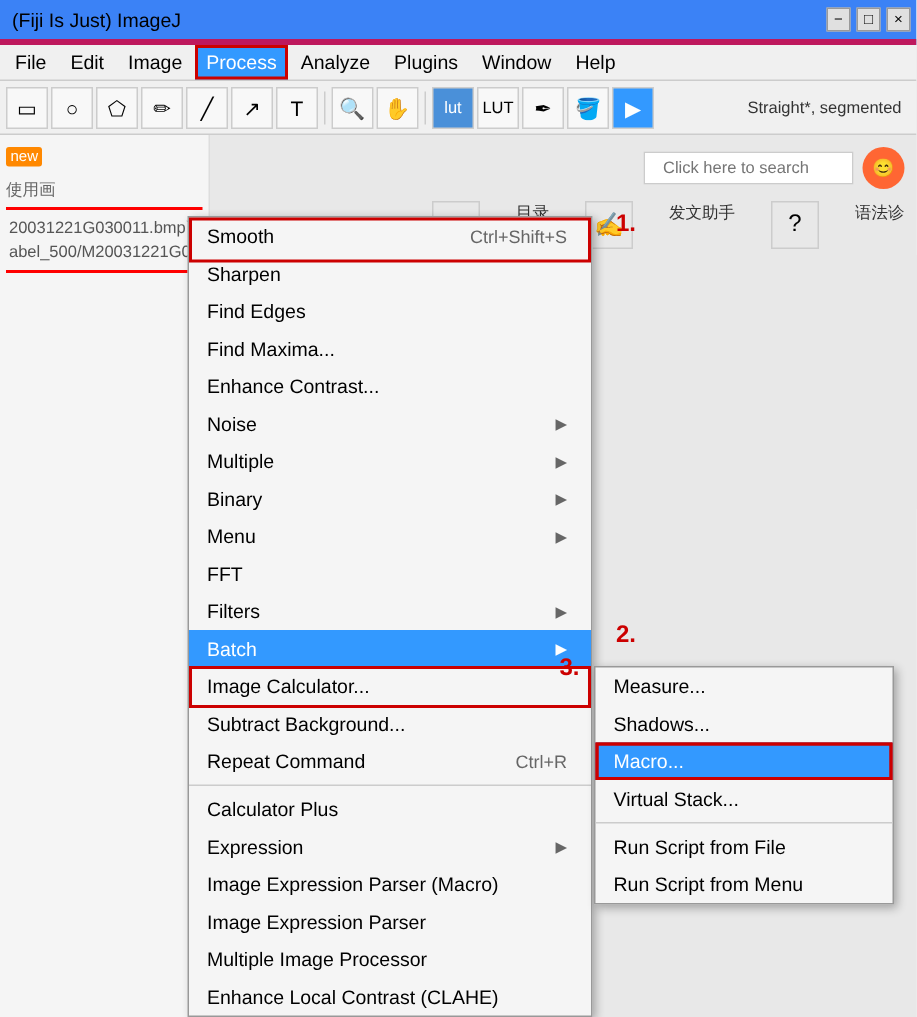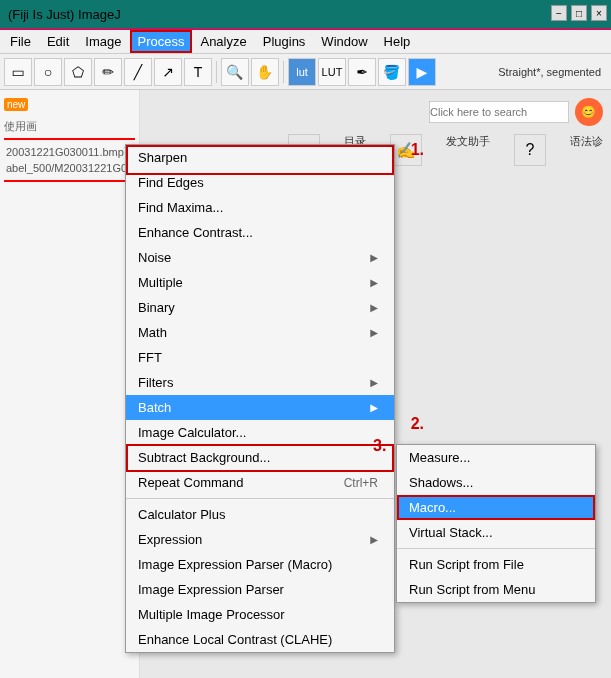--- a/index.html
+++ b/index.html
@@ -8,26 +8,26 @@
       height: 678px;
       font-family: 'Segoe UI', Arial, sans-serif;
       font-size: 13px;
       background: #f0f0f0;
       overflow: hidden;
       position: relative;
     }
 
     
     .title-bar {
-      background: #0f766e;
+      background: #3b82f6;
       height: 30px;
       display: flex;
       align-items: center;
       padding: 0 8px;
-      border-bottom: 2px solid #be185d;
+      border-bottom: 4px solid #be185d;
       position: relative;
     }
     .title-bar-text {
       font-size: 13px;
       color: #000;
     }
     .title-bar-controls {
       position: absolute;
       right: 4px;
       top: 5px;
@@ -264,21 +264,21 @@
     }
     .chinese-text {
       font-size: 11px;
       color: #333;
     }
     .search-box {
       height: 22px;
       border: 1px solid #ccc;
       background: white;
       flex: 1;
-      padding: 2px 0;
+      padding: 2px 12px;
       font-size: 11px;
       color: #999;
     }
     .avatar-circle {
       width: 28px;
       height: 28px;
       border-radius: 50%;
       background: #ff6633;
       display: flex;
       align-items: center;
@@ -377,20 +377,24 @@
   </div>
 
   <div class="dropdown-overlay">
 
     <div class="process-menu">
 
       <div class="outline-box" style="top:0;left:0;right:0;height:30px;"></div>
       <span class="annotation-num" style="top:-4px;right:-30px;">1.</span>
 
       <div class="menu-entry">
+        <span>Smooth</span>
+        <span class="shortcut">Ctrl+Shift+S</span>
+      </div>
+      <div class="menu-entry">
         <span>Sharpen</span>
       </div>
       <div class="menu-entry">
         <span>Find Edges</span>
       </div>
       <div class="menu-entry">
         <span>Find Maxima...</span>
       </div>
       <div class="menu-entry">
         <span>Enhance Contrast...</span>
@@ -401,21 +405,21 @@
       </div>
       <div class="menu-entry">
         <span>Multiple</span>
         <span class="arrow">▶</span>
       </div>
       <div class="menu-entry">
         <span>Binary</span>
         <span class="arrow">▶</span>
       </div>
       <div class="menu-entry">
-        <span>Math</span>
+        <span>Menu</span>
         <span class="arrow">▶</span>
       </div>
       <div class="menu-entry">
         <span>FFT</span>
       </div>
       <div class="menu-entry">
         <span>Filters</span>
         <span class="arrow">▶</span>
       </div>
 

